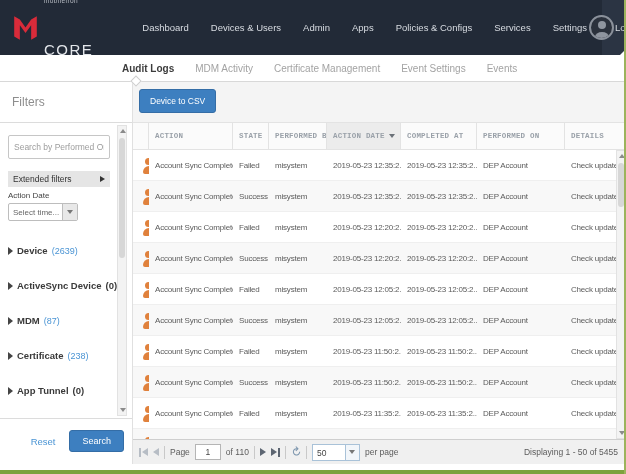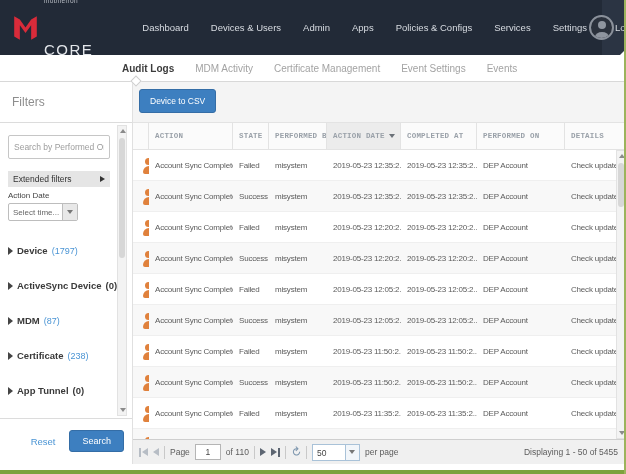--- a/index.html
+++ b/index.html
@@ -158,21 +158,21 @@
       <div class="time-select">
         <span class="val">Select time...</span>
         <span class="btn">
             <span class="tri-down-sm"></span>
           </span>
       </div>
 
       <div class="filter-section">
         <span class="caret-right-b"></span>
         <span class="lbl">Device</span>
-        <span class="cnt">(1797)</span>
+        <span class="cnt">(2639)</span>
       </div>
       <div class="filter-section">
         <span class="caret-right-b"></span>
         <span class="lbl">ActiveSync Device</span>
         <span class="cnt plain">(0)</span>
       </div>
       <div class="filter-section">
         <span class="caret-right-b"></span>
         <span class="lbl">MDM</span>
         <span class="cnt">(87)</span>

